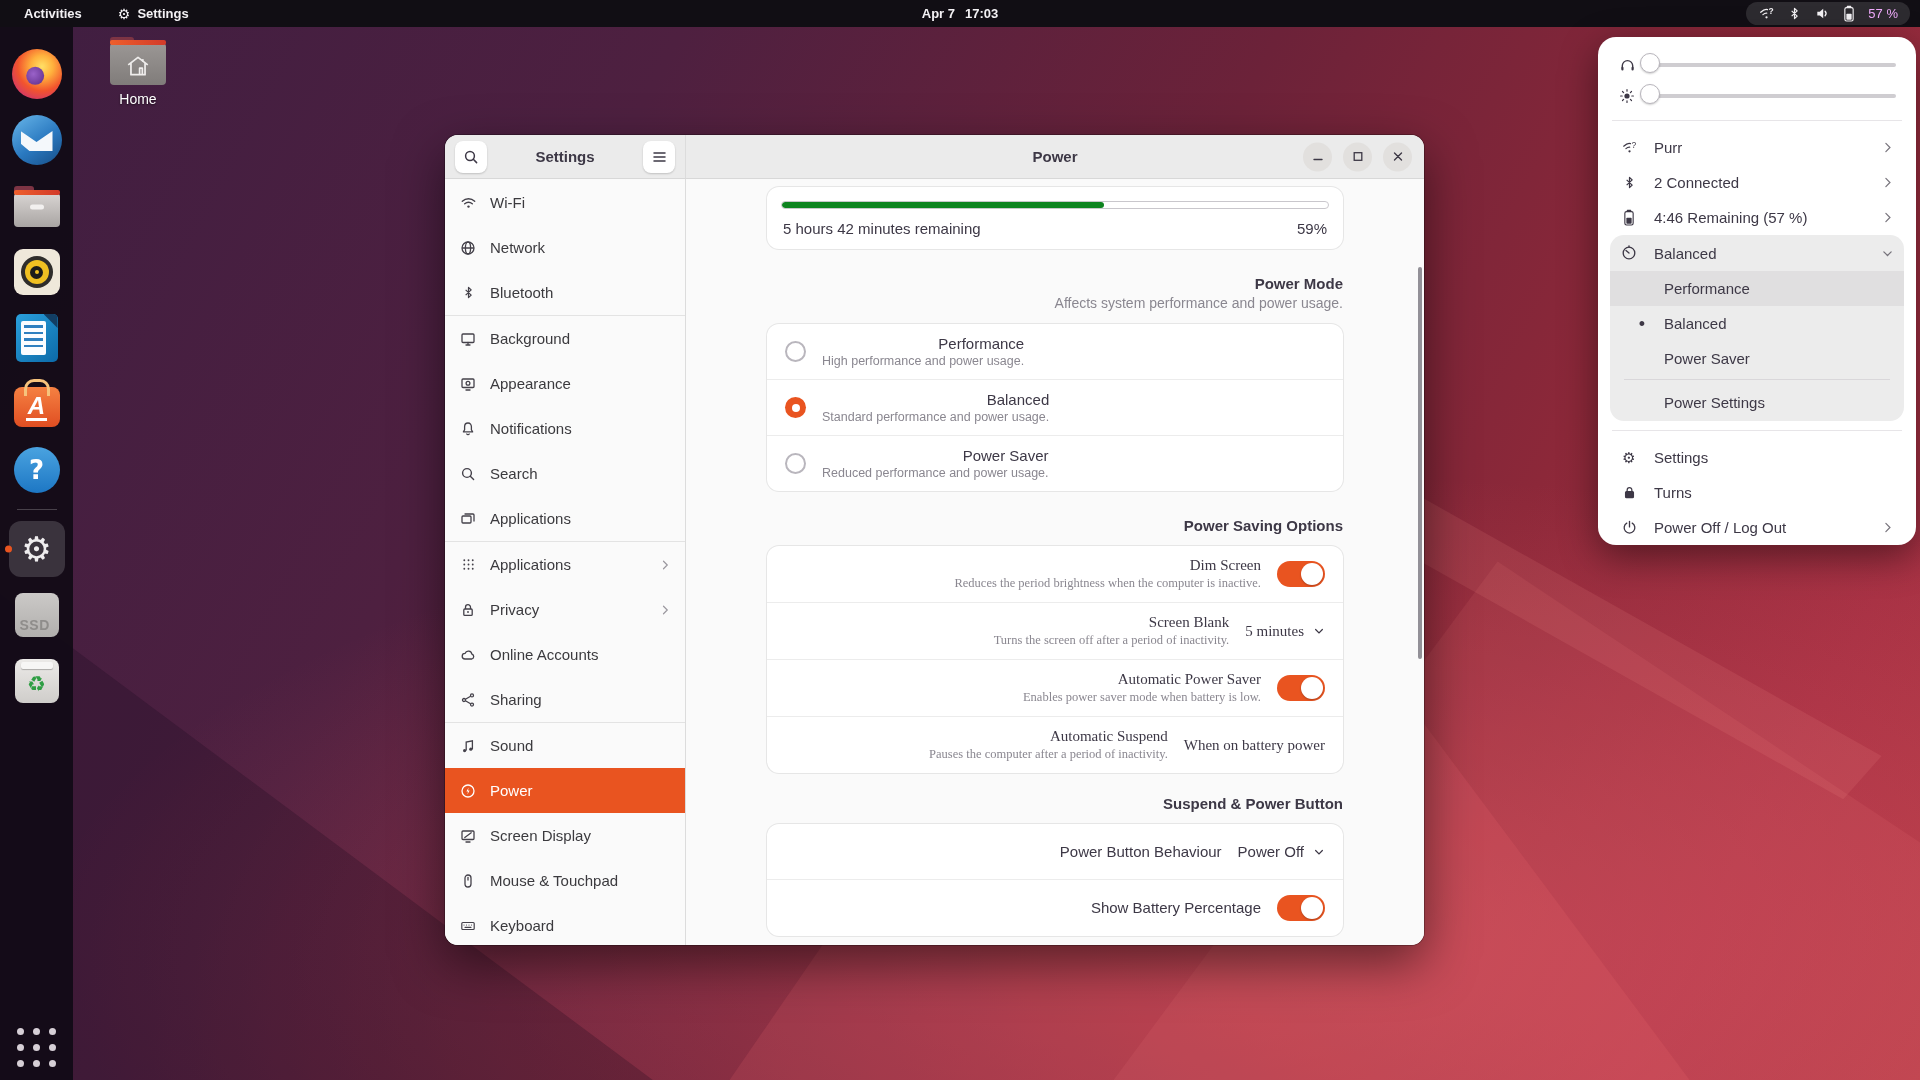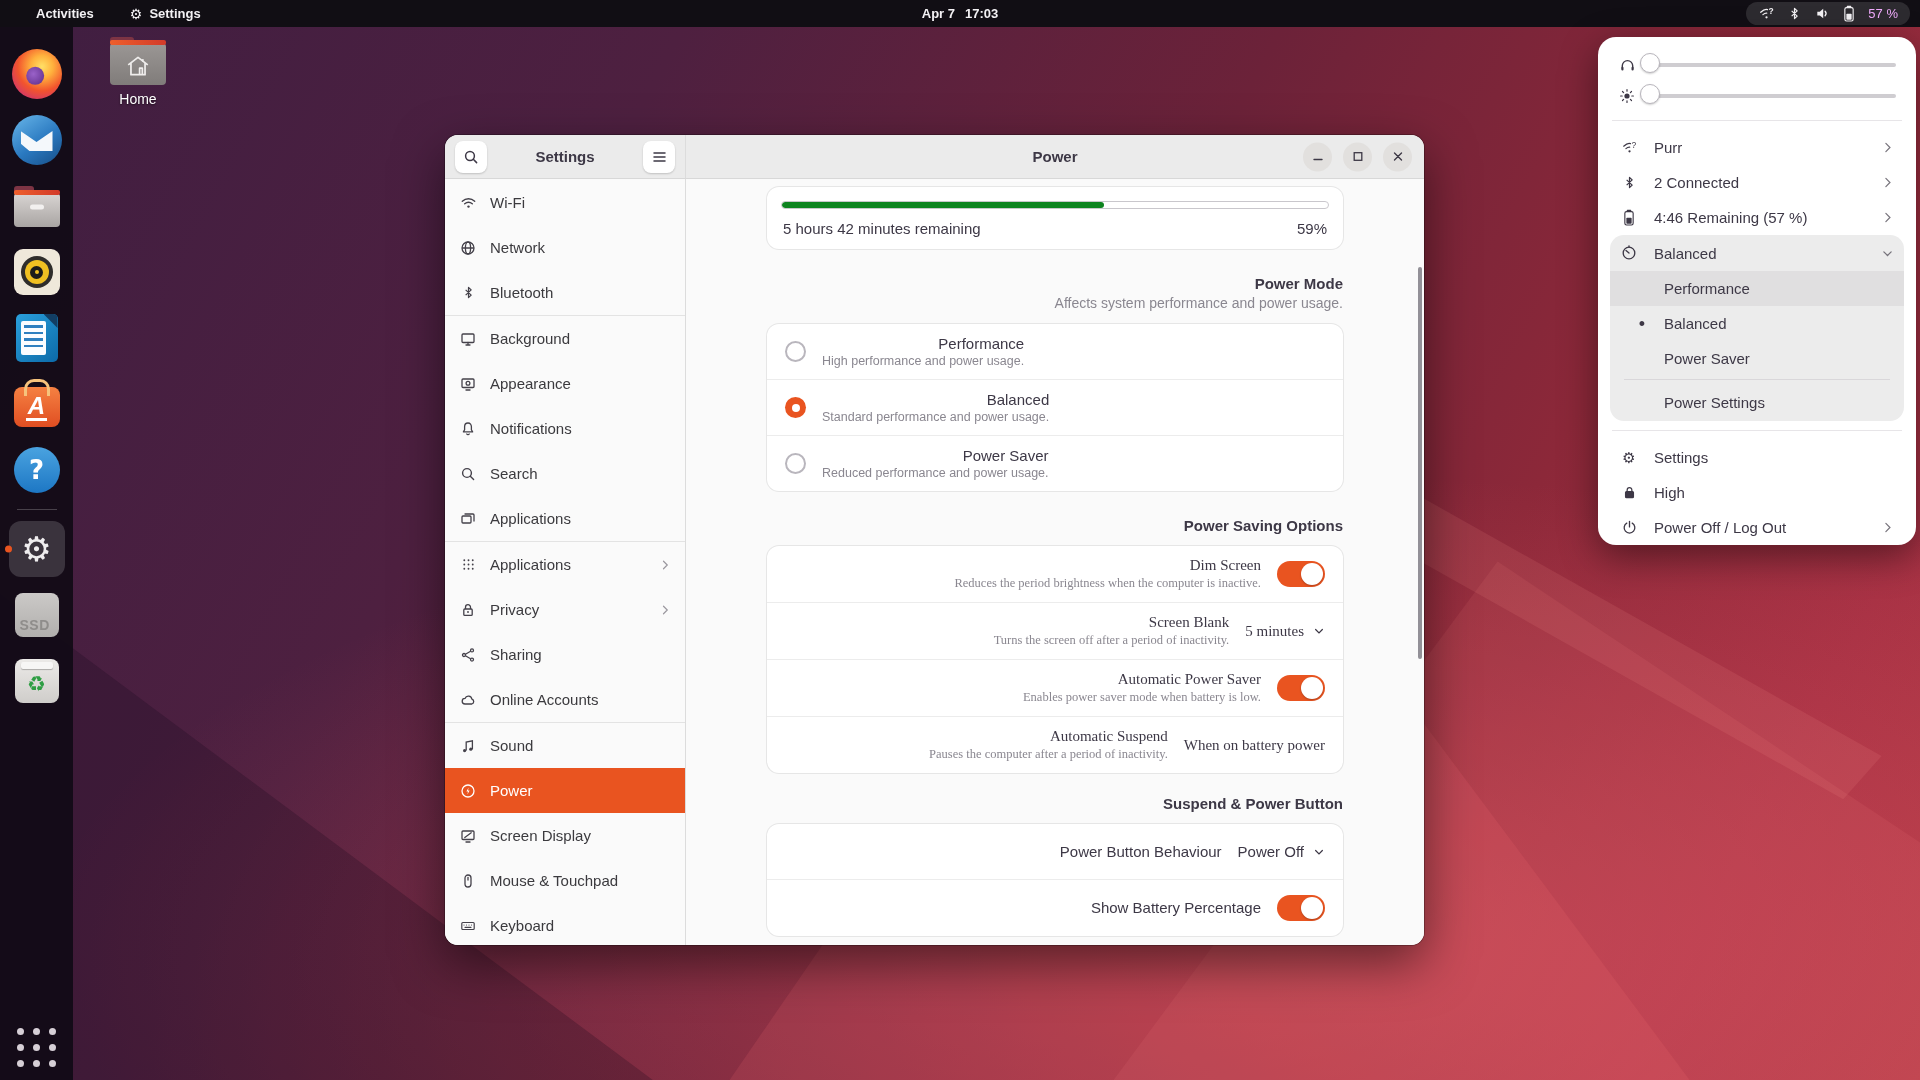--- a/index.html
+++ b/index.html
@@ -15,21 +15,21 @@
   .wp-shape { position:absolute; inset:0; pointer-events:none; }
   .wp-s1 { clip-path:polygon(38% 100%,62% 38%,88% 100%); background:rgba(255,110,120,.14); }
   .wp-s2 { clip-path:polygon(58% 100%,78% 52%,100% 78%,100% 100%); background:rgba(255,140,140,.10); }
   .wp-s3 { clip-path:polygon(0 55%,34% 100%,0 100%); background:rgba(15,5,25,.22); }
   .wp-s4 { clip-path:polygon(62% 40%,64% 36%,98% 70%,96% 74%); background:rgba(255,160,150,.12); }
 
   
   .topbar { position:absolute; left:0; top:0; width:1920px; height:27px; background:#110e14;
     display:flex; align-items:center; justify-content:space-between; color:#f3f1f4;
     font-size:13px; font-weight:700; z-index:40; }
-  .tb-left { display:flex; align-items:center; gap:36px; padding-left:36px; }
+  .tb-left { display:flex; align-items:center; gap:36px; padding-left:24px; }
   .tb-activities { cursor:pointer; }
   .tb-app { display:flex; align-items:center; gap:7px; cursor:pointer; }
   .tb-gear { font-size:14px; font-weight:400; line-height:1; }
   .tb-clock { position:absolute; left:50%; top:0; height:27px; transform:translateX(-50%);
     display:flex; align-items:center; gap:10px; }
   .tb-right { display:flex; align-items:center; gap:13px; margin-right:10px; height:23px;
     padding:0 12px; border-radius:12px; background:rgba(255,255,255,.12); }
   .tb-right svg, .tb-right .tb-gear { display:block; }
   .tb-batt-pct { color:#f0abfc; font-weight:400; }
 
@@ -473,36 +473,36 @@
           </span>
         <span>Privacy</span>
         <span class="sb-chev">
             <svg width="12" height="12" viewBox="0 0 16 16" fill="none" stroke="currentColor" stroke-width="1.6" stroke-linecap="round">
               <path d="M6 3 L11 8 L6 13"></path>
             </svg>
           </span>
       </div>
       <div class="sb-row">
         <span class="sb-ic">
+            <svg width="17" height="16" viewBox="0 0 16 16" fill="none" stroke="currentColor" stroke-width="1.3" stroke-linejoin="round">
+              <path d="M4.5 12 A2.8 2.8 0 0 1 4.5 6.4 A3.6 3.6 0 0 1 11.4 7.2 A2.5 2.5 0 0 1 11.4 12 Z"></path>
+            </svg>
+          </span>
+        <span>Online Accounts</span>
+      </div>
+      <div class="sb-row">
+        <span class="sb-ic">
             <svg width="16" height="16" viewBox="0 0 16 16" fill="none" stroke="currentColor" stroke-width="1.3">
               <circle cx="12" cy="3.4" r="1.5"></circle>
               <circle cx="4" cy="8" r="1.5"></circle>
               <circle cx="12" cy="12.6" r="1.5"></circle>
               <path d="M5.4 7.2 L10.6 4.2 M5.4 8.8 L10.6 11.8"></path>
             </svg>
           </span>
         <span>Sharing</span>
-      </div>
-      <div class="sb-row">
-        <span class="sb-ic">
-            <svg width="17" height="16" viewBox="0 0 16 16" fill="none" stroke="currentColor" stroke-width="1.3" stroke-linejoin="round">
-              <path d="M4.5 12 A2.8 2.8 0 0 1 4.5 6.4 A3.6 3.6 0 0 1 11.4 7.2 A2.5 2.5 0 0 1 11.4 12 Z"></path>
-            </svg>
-          </span>
-        <span>Online Accounts</span>
       </div>
       <div class="sb-sep"></div>
       <div class="sb-row">
         <span class="sb-ic">
             <svg width="16" height="16" viewBox="0 0 16 16" fill="none" stroke="currentColor" stroke-width="1.3">
               <path d="M6.2 12.6 V4 L12.4 2.8 V11.2"></path>
               <circle cx="4.6" cy="12.6" r="1.6" fill="currentColor" stroke="none"></circle>
               <circle cx="10.8" cy="11.2" r="1.6" fill="currentColor" stroke="none"></circle>
             </svg>
           </span>
@@ -766,21 +766,21 @@
       <span class="qs-ic glyph" style="font-size:15px;">⚙</span>
       <span>Settings</span>
     </div>
     <div class="qs-row">
       <span class="qs-ic">
         <svg width="15" height="15" viewBox="0 0 16 16" fill="none" stroke="currentColor" stroke-width="1.3">
             <rect x="3.8" y="7" width="8.4" height="6.4" rx="1" fill="currentColor"></rect>
             <path d="M5.5 7 V5.2 A2.5 2.5 0 0 1 10.5 5.2 V7"></path>
           </svg>
       </span>
-      <span>High</span>
+      <span>Turns</span>
     </div>
     <div class="qs-row">
       <span class="qs-ic">
         <svg width="15" height="15" viewBox="0 0 16 16" fill="none" stroke="currentColor" stroke-width="1.4" stroke-linecap="round">
             <path d="M8 1.6 V7.4"></path>
             <path d="M5.1 3.3 A5.7 5.7 0 1 0 10.9 3.3"></path>
           </svg>
       </span>
       <span>Power Off / Log Out</span>
       <span class="qs-chev">

